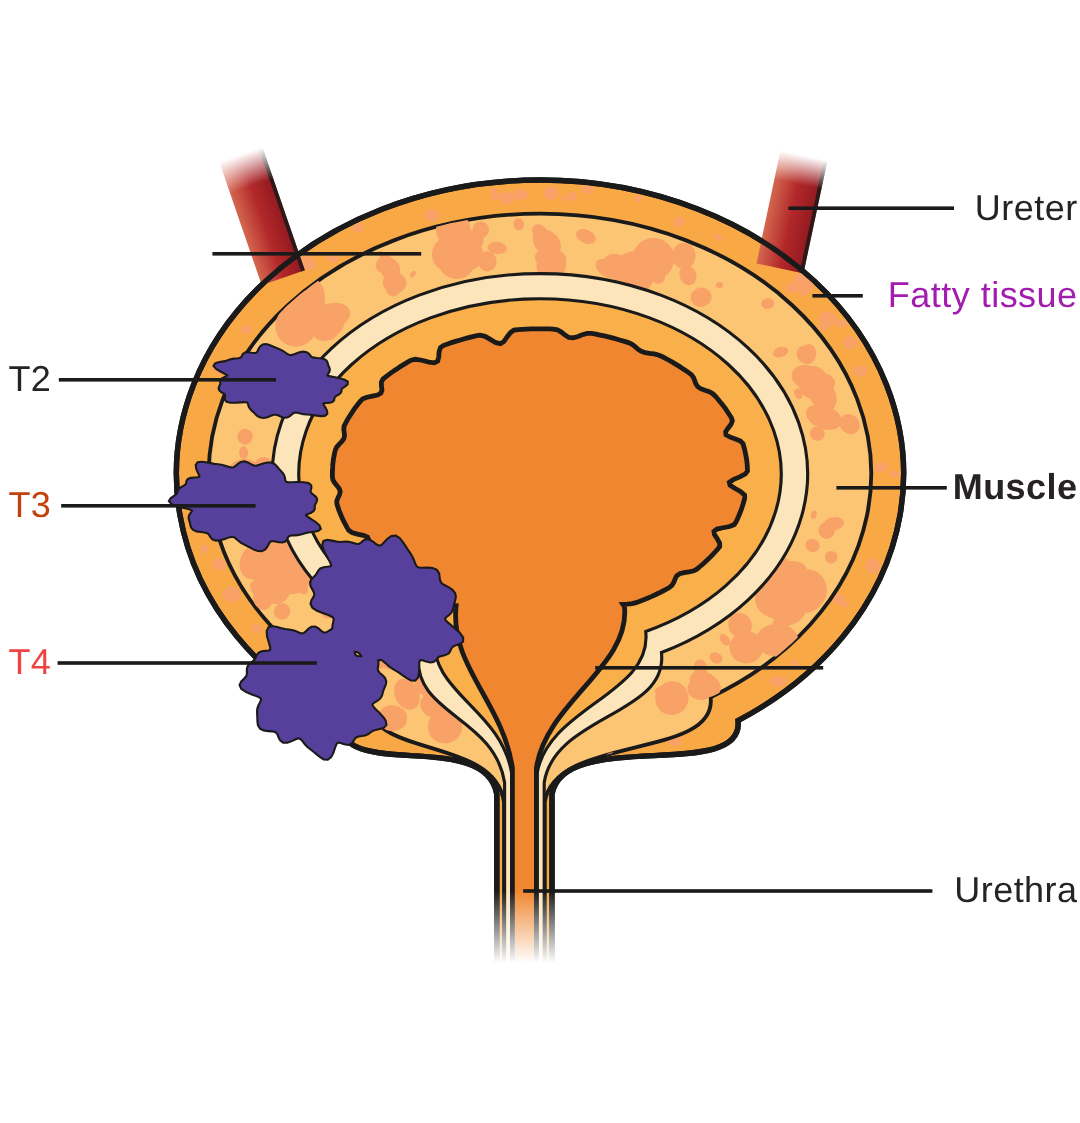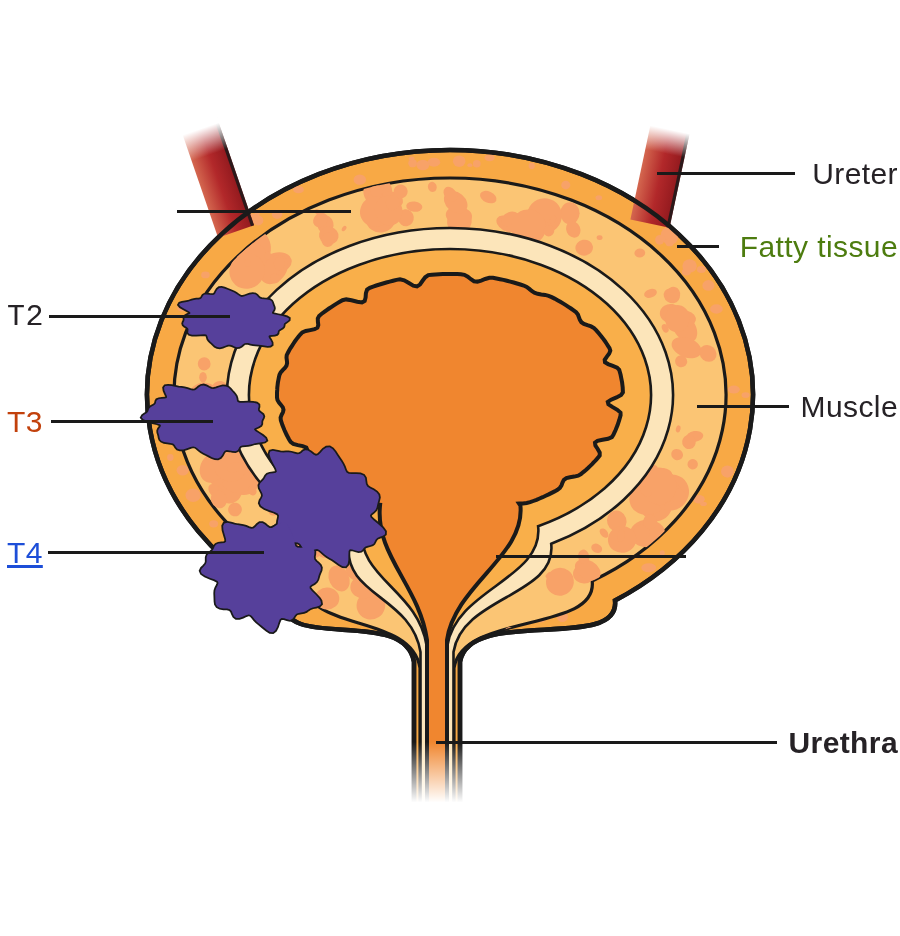--- a/index.html
+++ b/index.html
@@ -292,20 +292,20 @@
   <div class="leader" style="left: 177px; top: 210px; width: 174px; background: rgb(26, 26, 26);"></div>
   <div class="leader" style="left: 49px; top: 315px; width: 181px; background: rgb(26, 26, 26);"></div>
   <div class="leader" style="left: 51px; top: 420px; width: 162px; background: rgb(26, 26, 26);"></div>
   <div class="leader" style="left: 48px; top: 551px; width: 216px; background: rgb(26, 26, 26);"></div>
   <div class="leader" style="left: 657px; top: 172px; width: 138px; background: rgb(26, 26, 26);"></div>
   <div class="leader" style="left: 677px; top: 245px; width: 42px; background: rgb(26, 26, 26);"></div>
   <div class="leader" style="left: 697px; top: 405px; width: 92px; background: rgb(26, 26, 26);"></div>
   <div class="leader" style="left: 496px; top: 555px; width: 190px; background: rgb(26, 26, 26);"></div>
   <div class="leader" style="left: 436px; top: 741px; width: 341px; background: rgb(26, 26, 26);"></div>
 
-  <div class="label" style="left: 7px; top: 297px; color: rgb(38, 34, 38); font-family: Liberation Mono, monospace;">T2</div>
+  <div class="label" style="left: 7px; top: 297px; color: rgb(38, 34, 38);">T2</div>
   <div class="label" style="left: 7px; top: 402px; color: #c2410c;">T3</div>
-  <div class="label" style="left: 7px; top: 533px; color: #1d4ed8; text-decoration: underline;">T4</div>
+  <div class="label" style="left: 7px; top: 533px; color: #ef4444;">T4</div>
   <div class="label right" style="top: 154px; color: rgb(38, 34, 38); margin-left: 28px;">Ureter</div>
-  <div class="label right" style="top: 227px; color: #4d7c0f; text-align: center;">Fatty tissue</div>
-  <div class="label right" style="top: 387px; color: rgb(38, 34, 38);">Muscle</div>
-  <div class="label right" style="top: 723px; color: rgb(38, 34, 38); font-weight: bold;">Urethra</div>
+  <div class="label right" style="top: 227px; color: #a21caf; text-align: center;">Fatty tissue</div>
+  <div class="label right" style="top: 387px; color: rgb(38, 34, 38); font-weight: bold;">Muscle</div>
+  <div class="label right" style="top: 723px; color: rgb(38, 34, 38);">Urethra</div>
 </div>
 
 </body></html>

